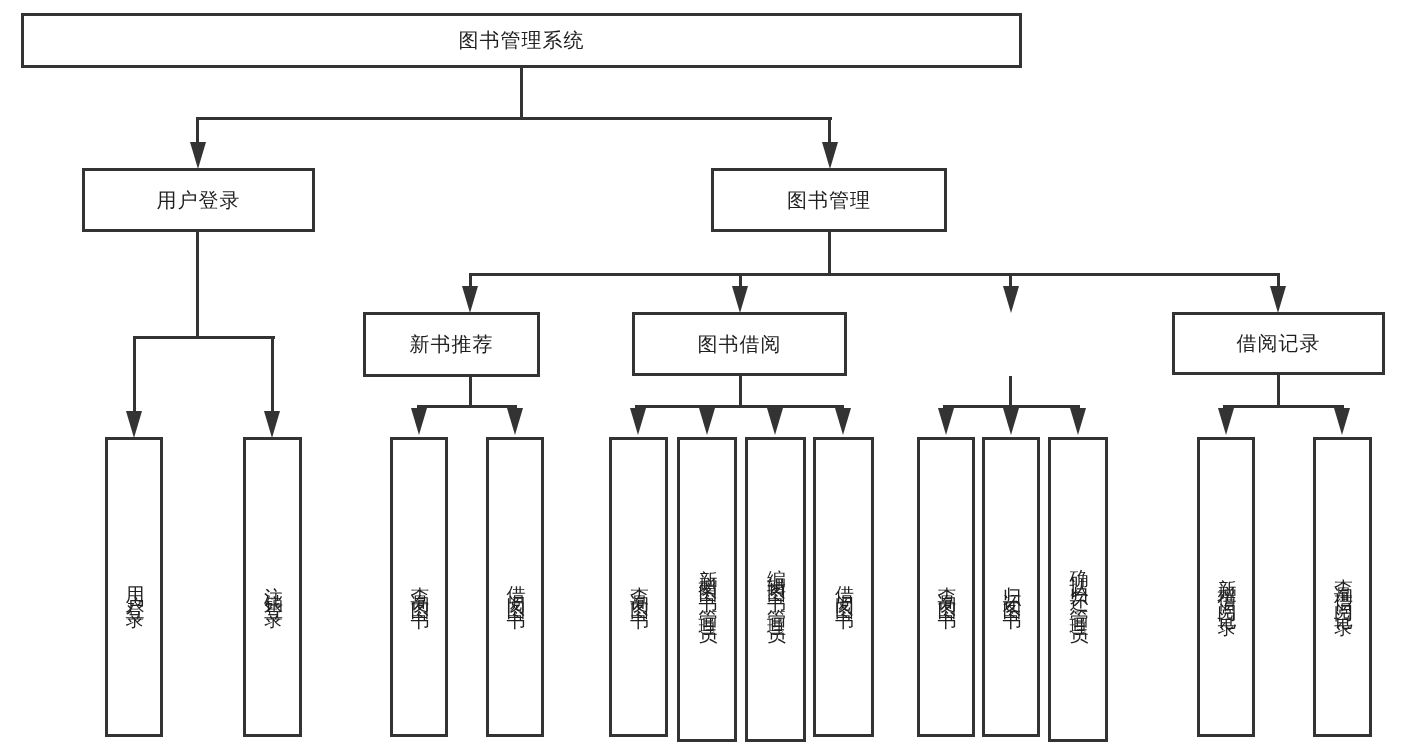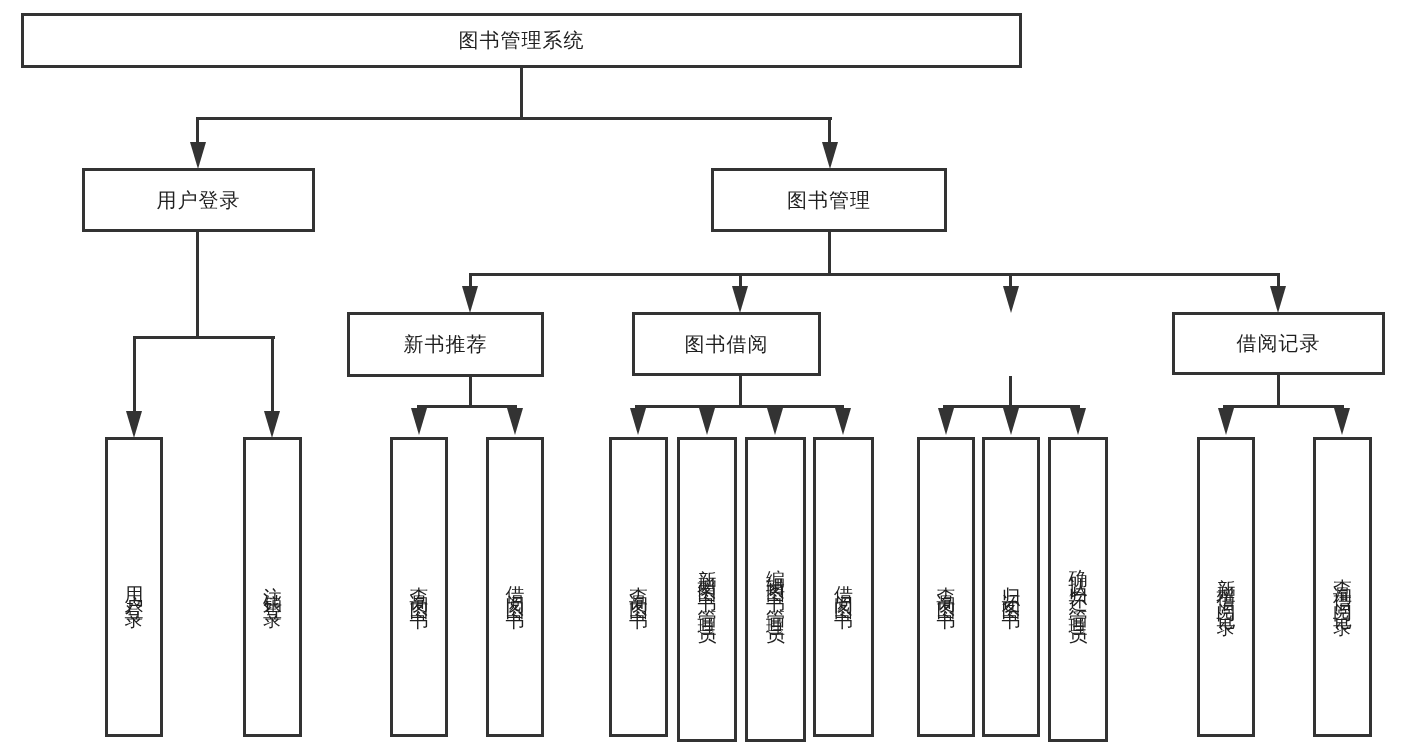--- a/index.html
+++ b/index.html
@@ -1,20 +1,20 @@
 <!DOCTYPE html>
 <html><head>
 <meta charset="utf-8">
 <style>
   html,body{margin:0;padding:0;background:#ffffff;}
   #canvas{
     position:relative;
     width:1405px;height:747px;
     background:#ffffff;
-    font-family:Liberation Serif, serif;
+    font-family:Liberation Mono, monospace;
     color:#1f1f1f;
     overflow:hidden;
   }
   .box{
     position:absolute;
     border:3px solid #333333;
     background:#ffffff;
     box-sizing:border-box;
     display:flex;align-items:center;justify-content:center;
     font-size:20px;
@@ -86,24 +86,24 @@
   <div class="hline" style="left:469px;top:273px;width:811px;"></div>
   <div class="vline" style="left:469px;top:273px;height:16px;"></div>
   <div class="arrow" style="left:462px;top:286px;"></div>
   <div class="vline" style="left:739px;top:273px;height:16px;"></div>
   <div class="arrow" style="left:732px;top:286px;"></div>
   <div class="vline" style="left:1009px;top:273px;height:16px;"></div>
   <div class="arrow" style="left:1003px;top:286px;"></div>
   <div class="vline" style="left:1277px;top:273px;height:16px;"></div>
   <div class="arrow" style="left:1270px;top:286px;"></div>
 
-  <div class="box" style="left:347px;top:312px;width:197px;height:65px;">
+  <div class="box" style="left:363px;top:312px;width:177px;height:65px;">
     <span>新书推荐</span>
   </div>
-  <div class="box" style="left:632px;top:312px;width:189px;height:64px;">
+  <div class="box" style="left:632px;top:312px;width:215px;height:64px;">
     <span>图书借阅</span>
   </div>
   <div class="box" style="left:1172px;top:312px;width:213px;height:63px;">
     <span>借阅记录</span>
   </div>
 
   <div class="vline" style="left:469px;top:376px;height:32px;"></div>
   <div class="hline" style="left:417px;top:405px;width:100px;"></div>
   <div class="arrow" style="left:411px;top:408px;"></div>
   <div class="arrow" style="left:507px;top:408px;"></div>

